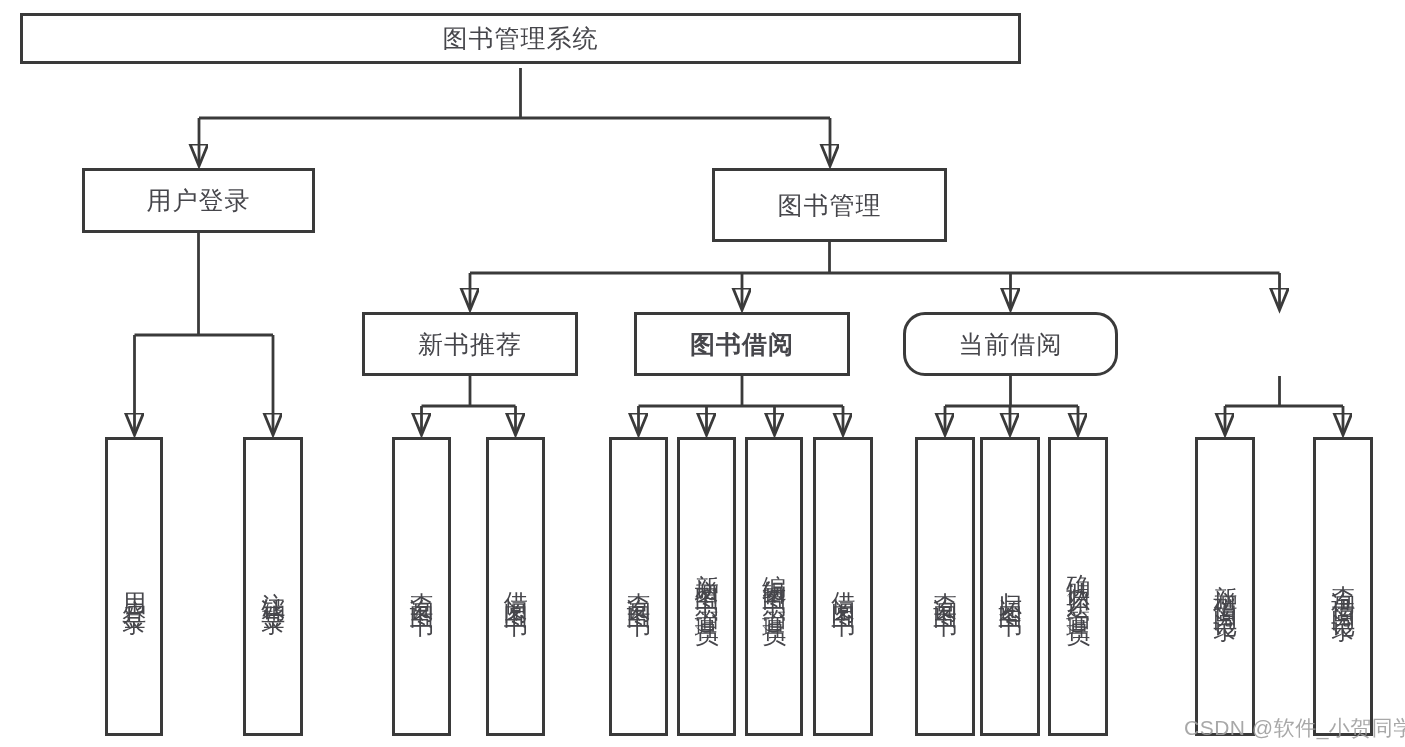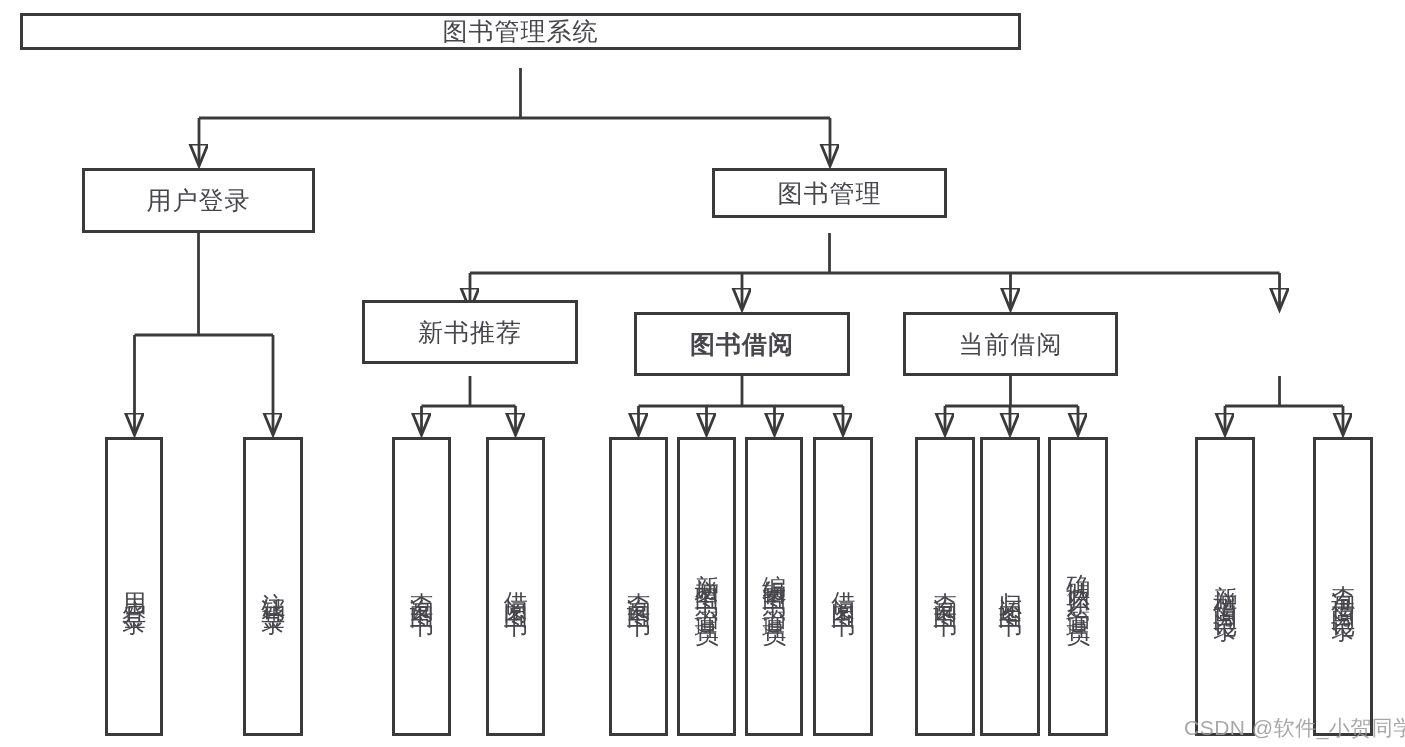--- a/index.html
+++ b/index.html
@@ -121,38 +121,38 @@
     </g>
 
     <g>
       <path d="M1279.5,376 V406"></path>
       <path d="M1225,406 H1343"></path>
       <path d="M1225,406 V433" marker-end="url(#arrow)"></path>
       <path d="M1343,406 V433" marker-end="url(#arrow)"></path>
     </g>
   </svg>
 
-  <div class="node h" style="left:20px; top:13px; width:1001px; height:37px;">
+  <div class="node h" style="left:20px; top:13px; width:1001px; height:51px;">
     <span>图书管理系统</span>
   </div>
 
   <div class="node h" style="left:82px; top:168px; width:233px; height:65px;">
     <span>用户登录</span>
   </div>
-  <div class="node h" style="left:712px; top:168px; width:235px; height:50px;">
+  <div class="node h" style="left:712px; top:168px; width:235px; height:74px;">
     <span>图书管理</span>
   </div>
 
-  <div class="node h" style="left:362px; top:300px; width:216px; height:64px;">
+  <div class="node h" style="left:362px; top:312px; width:216px; height:64px;">
     <span>新书推荐</span>
   </div>
   <div class="node h" style="left:634px; top:312px; width:216px; height:64px;font-weight:bold;">
     <span>图书借阅</span>
   </div>
-  <div class="node h" style="left:903px; top:312px; width:215px; height:64px;">
+  <div class="node h" style="left:903px; top:312px; width:215px; height:64px;border-radius:22px;">
     <span>当前借阅</span>
   </div>
 
   <div class="node leaf" style="left:105px; top:437px; width:58px; height:299px;">
     <span class="vtext">用户登录</span>
   </div>
   <div class="node leaf" style="left:243px; top:437px; width:60px; height:299px;">
     <span class="vtext">注销登录</span>
   </div>
   <div class="node leaf" style="left:392px; top:437px; width:59px; height:299px;">

